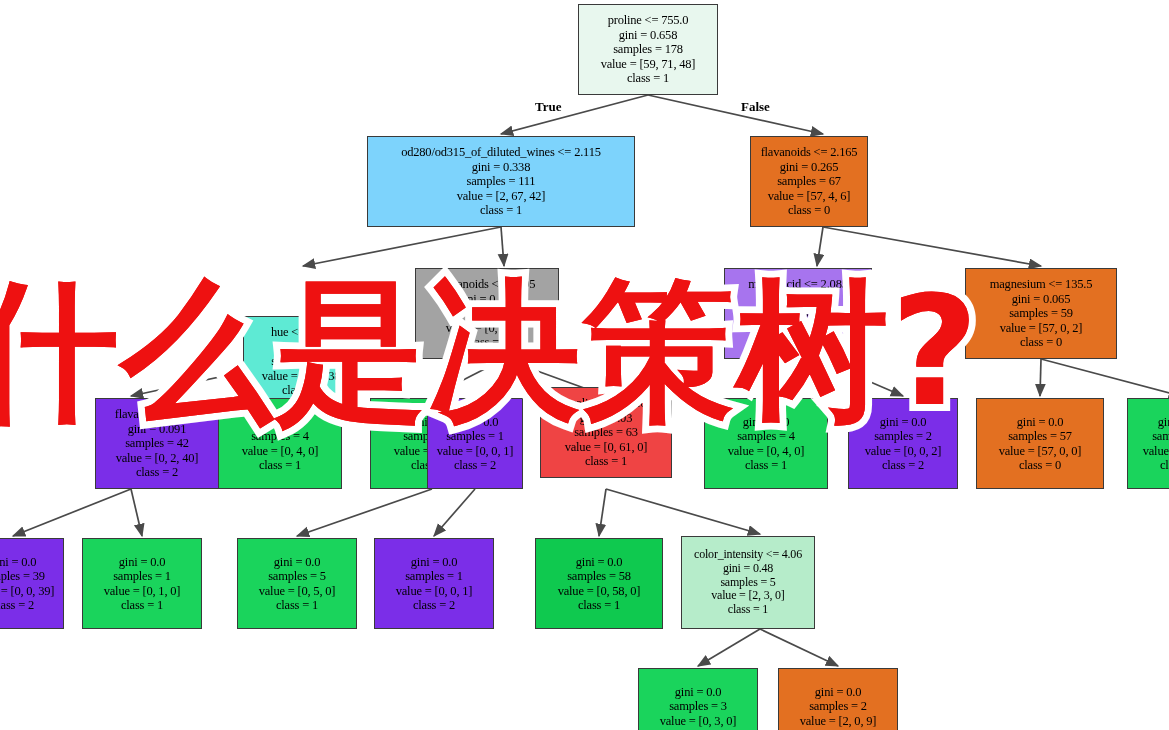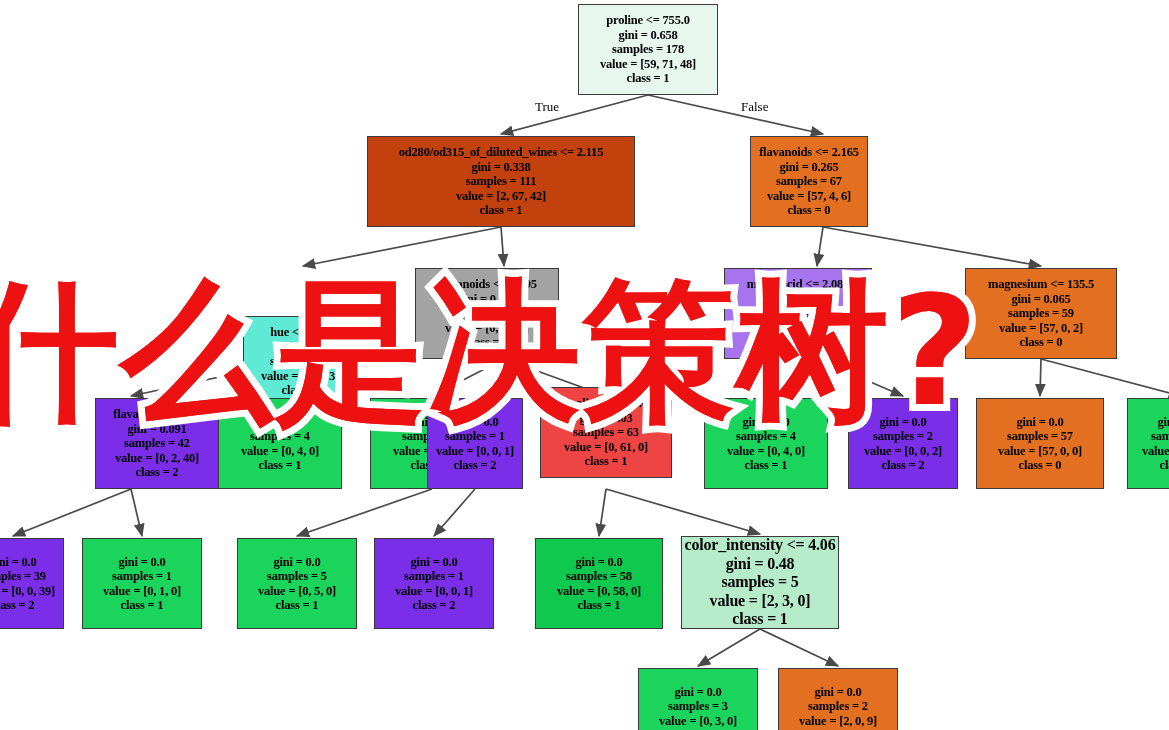--- a/index.html
+++ b/index.html
@@ -11,37 +11,36 @@
     position:relative;
   }
   #stage{position:absolute;inset:0;width:1169px;height:730px;}
   svg.edges{position:absolute;left:0;top:0;width:1169px;height:730px;pointer-events:none;}
 
   .node{
     position:absolute;
     box-sizing:border-box;
     border:1.6px solid #3a3a3a;
     text-align:center;
-    font-weight:bold;
+    font-weight:normal;
     color:#000000;
     line-height:1.16;
     letter-spacing:-0.2px;
     white-space:nowrap;
     display:flex;
     flex-direction:column;
     justify-content:center;
-    align-items:center;
     padding:0 6px;
   }
   .node .ln{display:block;}
 
   .edge-label{
     position:absolute;
     font-size:13px;
-    font-weight:normal;
+    font-weight:bold;
     color:#000;
     font-family:"Liberation Serif","DejaVu Serif",serif;
   }
 
   
   #overlay{
     position:absolute;
     left:0; top:282px;
     width:947px;
     height:140px;
@@ -113,21 +112,21 @@
   </svg>
 
   <div id="node-layer">
       <div class="node" style="left: 578px; top: 4px; width: 140px; height: 91px; background: rgb(232, 247, 238); font-size: 12.5px;">
         <span class="ln">proline &lt;= 755.0</span>
         <span class="ln">gini = 0.658</span>
         <span class="ln">samples = 178</span>
         <span class="ln">value = [59, 71, 48]</span>
         <span class="ln">class = 1</span>
       </div>
-      <div class="node" style="left: 367px; top: 136px; width: 268px; height: 91px; background: #c2410c; font-size: 12.5px;">
+      <div class="node" style="left: 367px; top: 136px; width: 268px; height: 91px; background: #7dd3fc; font-size: 12.5px;">
         <span class="ln">od280/od315_of_diluted_wines &lt;= 2.115</span>
         <span class="ln">gini = 0.338</span>
         <span class="ln">samples = 111</span>
         <span class="ln">value = [2, 67, 42]</span>
         <span class="ln">class = 1</span>
       </div>
       <div class="node" style="left: 750px; top: 136px; width: 118px; height: 91px; background: rgb(227, 112, 33); font-size: 12.5px;">
         <span class="ln">flavanoids &lt;= 2.165</span>
         <span class="ln">gini = 0.265</span>
         <span class="ln">samples = 67</span>
@@ -241,21 +240,21 @@
         <span class="ln">samples = 1</span>
         <span class="ln">value = [0, 0, 1]</span>
         <span class="ln">class = 2</span>
       </div>
       <div class="node" style="left: 535px; top: 538px; width: 128px; height: 91px; background: rgb(15, 201, 79); font-size: 12.5px;">
         <span class="ln">gini = 0.0</span>
         <span class="ln">samples = 58</span>
         <span class="ln">value = [0, 58, 0]</span>
         <span class="ln">class = 1</span>
       </div>
-      <div class="node" style="left: 681px; top: 536px; width: 158px; height: 93px; background: rgb(182, 236, 202); font-size: 16px;">
+      <div class="node" style="left: 681px; top: 536px; width: 134px; height: 93px; background: rgb(182, 236, 202); font-size: 12px;">
         <span class="ln">color_intensity &lt;= 4.06</span>
         <span class="ln">gini = 0.48</span>
         <span class="ln">samples = 5</span>
         <span class="ln">value = [2, 3, 0]</span>
         <span class="ln">class = 1</span>
       </div>
       <div class="node" style="left: 638px; top: 668px; width: 120px; height: 91px; background: rgb(26, 212, 92); font-size: 12.5px;">
         <span class="ln">gini = 0.0</span>
         <span class="ln">samples = 3</span>
         <span class="ln">value = [0, 3, 0]</span>

